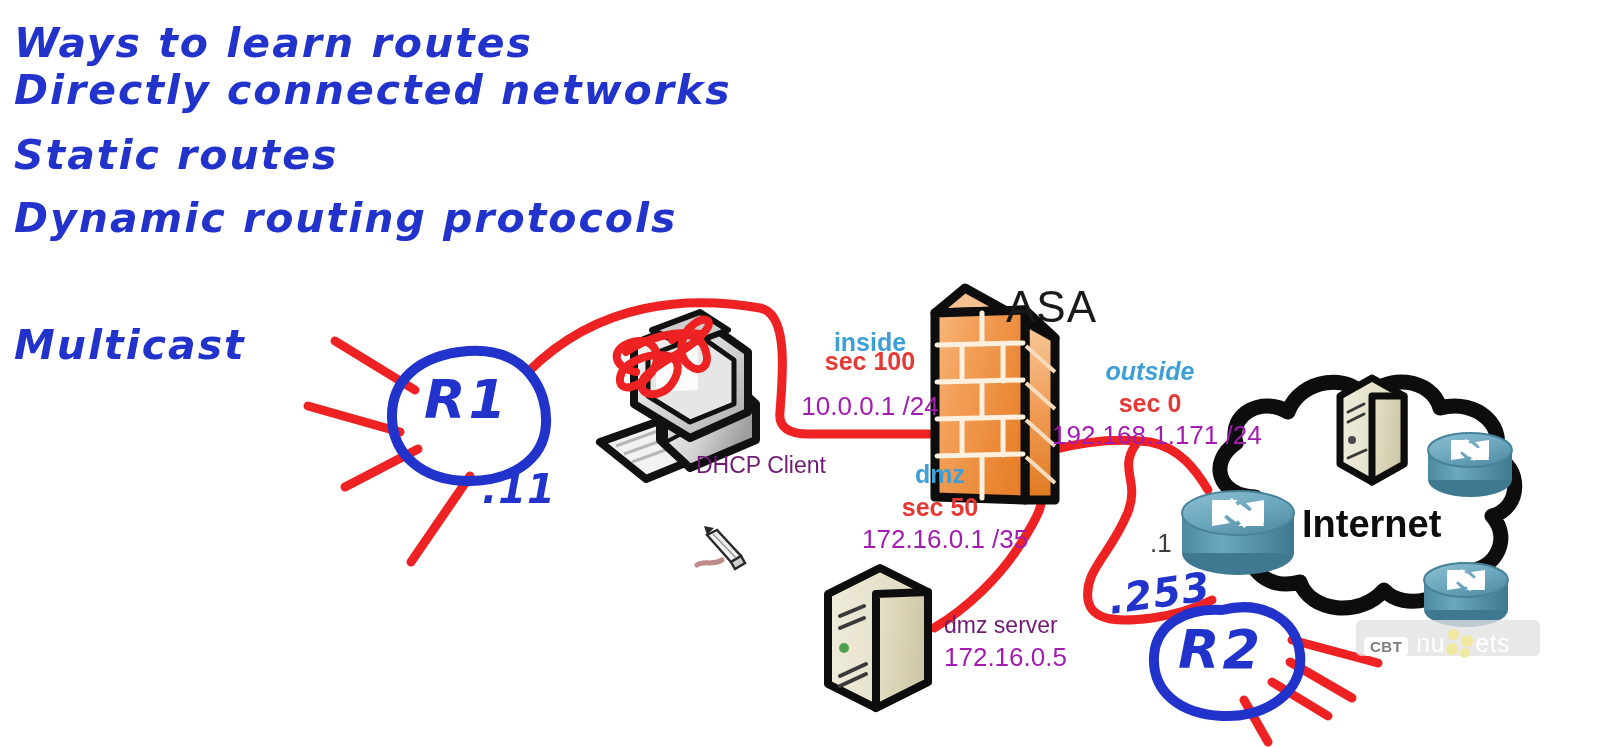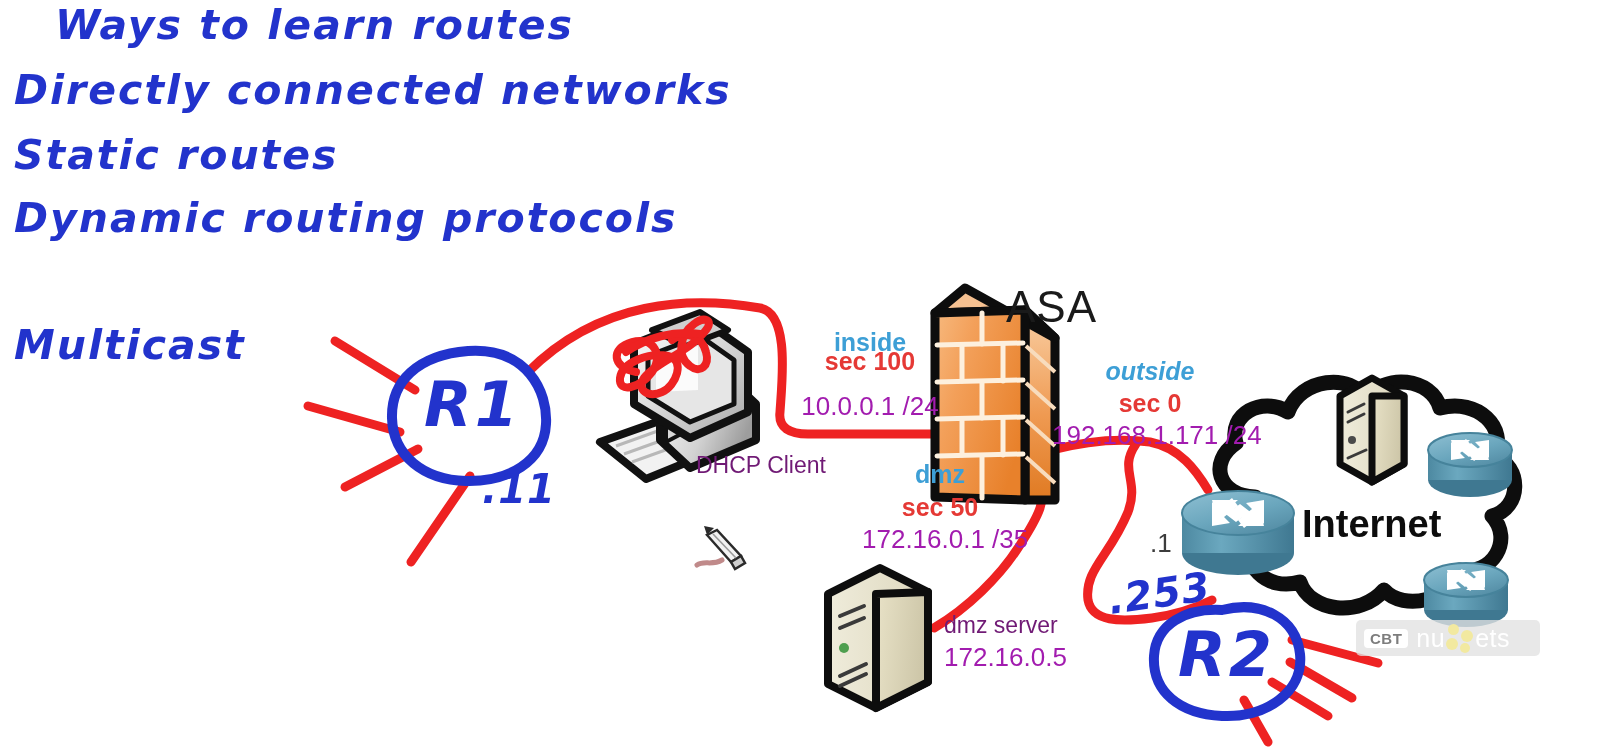--- a/index.html
+++ b/index.html
@@ -72,38 +72,38 @@
   .lbl-internet {
     color: #0d0d0d;
     font-weight: 700;
     font-size: 38px;
   }
   .lbl-dot {
     color: #3c3c3c;
     font-size: 26px;
   }
   .hw-router-txt {
-    font-size: 62px;
+    font-size: 54px;
     letter-spacing: 3px;
   }
   .hw-small {
     font-size: 40px;
     letter-spacing: 1px;
   }
   
   #watermark {
     position: absolute;
     left: 1356px;
     top: 620px;
     width: 184px;
     height: 36px;
     background: rgba(225, 225, 225, 0.78);
     border-radius: 5px;
     display: flex;
-    align-items: center;
+    align-items: flex-end;
     padding-left: 8px;
     box-sizing: border-box;
   }
   #wm-cbt {
     background: #ffffff;
     color: #7d7d7d;
     font-weight: 700;
     font-size: 15px;
     letter-spacing: 0.5px;
     padding: 2px 6px;
@@ -339,21 +339,21 @@
 
     <g>
       <path d="M707,535 L717,530 L741,556 L731,562 Z" fill="#f2f2f2" stroke="#2a2a2a" stroke-width="2.5"></path>
       <path d="M707,535 L704,526 L714,528 Z" fill="#2a2a2a"></path>
       <path d="M731,562 L741,556 L745,563 L735,569 Z" fill="#cfcfcf" stroke="#2a2a2a" stroke-width="2.5"></path>
       <path d="M713,534 L736,558" stroke="#9a9a9a" stroke-width="1.6" fill="none"></path>
       <path d="M697,565 C704,560 712,566 722,560" fill="none" stroke="#c08a8a" stroke-width="5" stroke-linecap="round"></path>
     </g>
   </svg>
 
-  <div class="hw note-line" style="left:14px; top:5px;margin-left:41px;">Ways to learn routes</div>
+  <div class="hw note-line" style="left:14px; top:23px;">Ways to learn routes</div>
   <div class="hw note-line" style="left:14px; top:70px;">Directly connected networks</div>
   <div class="hw note-line" style="left:14px; top:135px;">Static routes</div>
   <div class="hw note-line" style="left:14px; top:198px;">Dynamic routing protocols</div>
   <div class="hw note-line" style="left:14px; top:325px;">Multicast</div>
 
   <div class="hw hw-router-txt" style="left:424px; top:368px;">R1</div>
   <div class="hw hw-small" style="left:482px; top:466px;">.11</div>
 
   <div class="hw hw-router-txt" style="left:1178px; top:618px;">R2</div>
   <div class="hw hw-small" style="left:1108px; top:570px; transform:rotate(-8deg);">.253</div>

